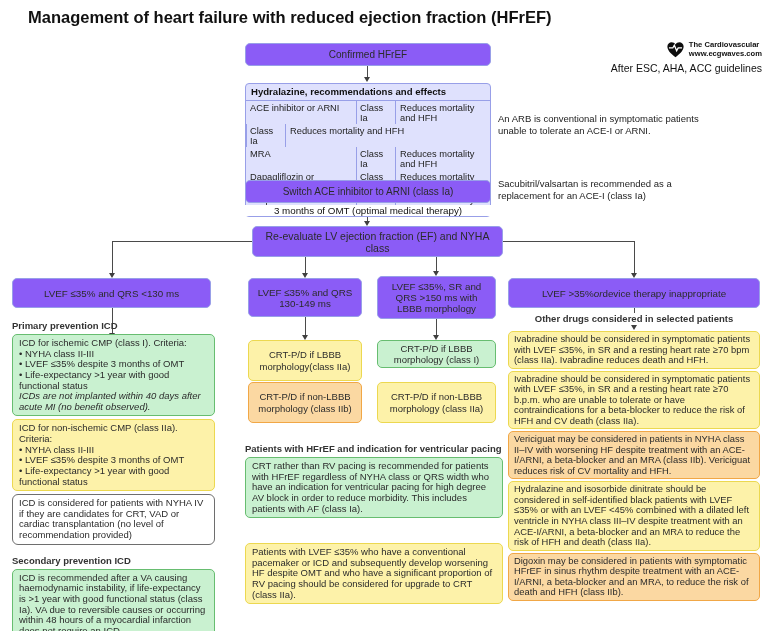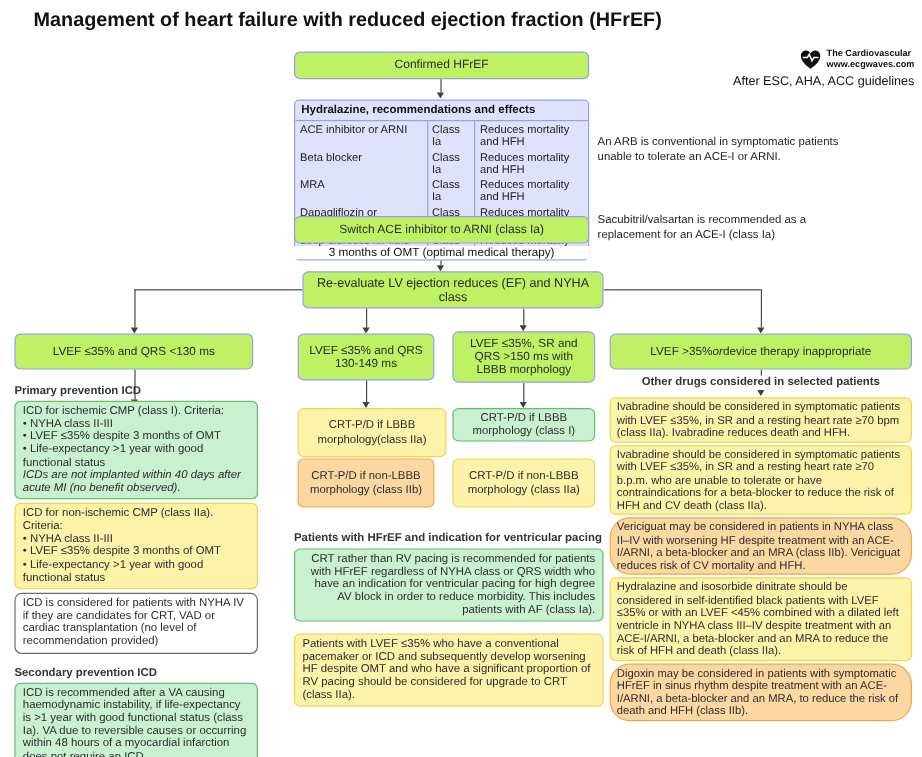--- a/index.html
+++ b/index.html
@@ -8,30 +8,30 @@
   .canvas { position:relative; width:768px; height:631px; background:#fff; overflow:hidden; }
 
   .title { position:absolute; left:28px; top:8px; font-size:16.5px; font-weight:bold; color:#111; }
 
   .logo { position:absolute; right:6px; top:40px; display:flex; align-items:center; gap:4px; }
   .logo-text { font-size:7.6px; font-weight:bold; color:#111; line-height:1.25; text-align:left; }
   .guidelines { position:absolute; right:6px; top:62px; font-size:10.5px; color:#111; }
 
   .box { position:absolute; border:1px solid; border-radius:5px; color:#2b2b2b; }
   .flexc { display:flex; align-items:center; justify-content:center; text-align:center; }
-  .lav    { background:#bef264; border-color:#989fe8; }
+  .lav    { background:#8b5cf6; border-color:#989fe8; }
   .green  { background:#c9f1d0; border-color:#67bd70; }
   .yellow { background:#fdf2a9; border-color:#ecd850; }
   .orange { background:#fbd8a2; border-color:#f1a746; }
   .white  { background:#ffffff; border-color:#6e6e6e; border-radius:6px; }
 
   .fb { border:1px solid; border-radius:5px; color:#2b2b2b; font-size:9.5px; line-height:1.12; padding:3px 6px; }
   .fb.green  { background:#c9f1d0; border-color:#67bd70; }
   .fb.yellow { background:#fdf2a9; border-color:#ecd850; }
-  .fb.orange { background:#fbd8a2; border-color:#f1a746;border-radius:17px; }
+  .fb.orange { background:#fbd8a2; border-color:#f1a746; }
   .fb.white  { background:#fff; border-color:#6e6e6e; border-radius:6px; }
 
   .medtable { position:absolute; left:245px; top:83px; width:246px; background:#dfe1fd;
               border:1px solid #989fe8; border-radius:4px; font-size:9.3px; overflow:hidden; color:#222; }
   .mt-header { font-weight:bold; font-size:9.6px; padding:2px 5px 3px; border-bottom:1px solid #989fe8; color:#111; }
   .mt-row { display:flex; }
   .mt-c1 { width:110px; padding:1.5px 4px; }
   .mt-c2 { width:39px;  padding:1.5px 3px; border-left:1px solid #989fe8; }
   .mt-c3 { flex:1;      padding:1.5px 4px; border-left:1px solid #989fe8; }
 
@@ -99,21 +99,20 @@
   <div class="box lav flexc" style="left:245px; top:43px; width:246px; height:23px; font-size:10px;">Confirmed HFrEF</div>
 
   <div class="medtable">
     <div class="mt-header">Hydralazine, recommendations and effects</div>
     <div class="mt-row">
       <div class="mt-c1">ACE inhibitor or ARNI</div>
       <div class="mt-c2">Class Ia</div>
       <div class="mt-c3">Reduces mortality and HFH</div>
     </div>
     <div class="mt-row">
-      <div class="mt-c1">Beta blocker</div>
       <div class="mt-c2">Class Ia</div>
       <div class="mt-c3">Reduces mortality and HFH</div>
     </div>
     <div class="mt-row">
       <div class="mt-c1">MRA</div>
       <div class="mt-c2">Class Ia</div>
       <div class="mt-c3">Reduces mortality and HFH</div>
     </div>
     <div class="mt-row">
       <div class="mt-c1">Dapagliflozin or empagliflozin</div>
@@ -128,21 +127,21 @@
   </div>
 
   <div class="note" style="left:498px; top:113px; width:218px;">An ARB is conventional in symptomatic patients unable to tolerate an ACE-I or ARNI.</div>
 
   <div class="box lav flexc" style="left:245px; top:180px; width:246px; height:23px; font-size:10px;">Switch ACE inhibitor to ARNI (class Ia)</div>
 
   <div class="note" style="left:498px; top:178px; width:200px;">Sacubitril/valsartan is recommended as a replacement for an ACE-I (class Ia)</div>
 
   <div class="omt">3 months of OMT (optimal medical therapy)</div>
 
-  <div class="box lav flexc" style="left:252px; top:226px; width:251px; height:31px; font-size:10.5px;">Re-evaluate LV ejection reduces (EF) and NYHA class</div>
+  <div class="box lav flexc" style="left:252px; top:226px; width:251px; height:31px; font-size:10.5px;">Re-evaluate LV ejection fraction (EF) and NYHA class</div>
 
   <div class="box lav flexc" style="left:12px; top:278px; width:199px; height:30px; font-size:9.8px;">LVEF ≤35% and QRS &lt;130 ms</div>
   <div class="box lav flexc" style="left:248px; top:278px; width:114px; height:39px; font-size:9.8px; padding:0 6px;">LVEF ≤35% and QRS 130-149 ms</div>
   <div class="box lav flexc" style="left:377px; top:276px; width:119px; height:43px; font-size:9.8px; padding:0 5px;">LVEF ≤35%, SR and QRS &gt;150 ms with LBBB morphology</div>
   <div class="box lav flexc" style="left:508px; top:278px; width:252px; height:30px; font-size:9.8px;">
     <span>LVEF &gt;35% </span>
     <span class="italic">or</span>
     <span> device therapy inappropriate</span>
   </div>
 
@@ -159,28 +158,28 @@
       <div>ICD for non-ischemic CMP (class IIa). Criteria:</div>
       <div>• NYHA class II-III</div>
       <div>• LVEF ≤35% despite 3 months of OMT</div>
       <div>• Life-expectancy &gt;1 year with good functional status</div>
     </div>
     <div class="fb white" style="margin-bottom:7px;">ICD is considered for patients with NYHA IV if they are candidates for CRT, VAD or cardiac transplantation (no level of recommendation provided)</div>
     <div class="slabel">Secondary prevention ICD</div>
     <div class="fb green">ICD is recommended after a VA causing haemodynamic instability, if life-expectancy is &gt;1 year with good functional status (class Ia). VA due to reversible causes or occurring within 48 hours of a myocardial infarction does not require an ICD.</div>
   </div>
 
-  <div class="box yellow flexc crt" style="left:248px; top:340px; width:124px; height:41px; padding:0 6px;">CRT-P/D if LBBB morphology(class IIa)</div>
+  <div class="box yellow flexc crt" style="left:248px; top:340px; width:114px; height:41px; padding:0 6px;">CRT-P/D if LBBB morphology(class IIa)</div>
   <div class="box orange flexc crt" style="left:248px; top:382px; width:114px; height:41px; padding:0 6px;">CRT-P/D if non-LBBB morphology (class IIb)</div>
   <div class="box green flexc crt" style="left:377px; top:340px; width:119px; height:28px; padding:0 6px;">CRT-P/D if LBBB morphology (class I)</div>
   <div class="box yellow flexc crt" style="left:377px; top:382px; width:119px; height:41px; padding:0 6px;">CRT-P/D if non-LBBB morphology (class IIa)</div>
 
   <div class="colflow" style="left:245px; top:443px; width:258px;">
     <div class="slabel">Patients with HFrEF and indication for ventricular pacing</div>
-    <div class="fb green" style="margin-bottom:7px;text-align:right;">CRT rather than RV pacing is recommended for patients with HFrEF regardless of NYHA class or QRS width who have an indication for ventricular pacing for high degree AV block in order to reduce morbidity. This includes patients with AF (class Ia).</div>
+    <div class="fb green" style="margin-bottom:22px;">CRT rather than RV pacing is recommended for patients with HFrEF regardless of NYHA class or QRS width who have an indication for ventricular pacing for high degree AV block in order to reduce morbidity. This includes patients with AF (class Ia).</div>
     <div class="fb yellow">Patients with LVEF ≤35% who have a conventional pacemaker or ICD and subsequently develop worsening HF despite OMT and who have a significant proportion of RV pacing should be considered for upgrade to CRT (class IIa).</div>
   </div>
 
   <div class="slabel" style="position:absolute; left:508px; top:313px; width:252px; text-align:center;">Other drugs considered in selected patients</div>
   <div class="colflow" style="left:508px; top:331px; width:252px; gap:2px;">
     <div class="fb yellow" style="font-size:9.4px; padding:2px 5px;">Ivabradine should be considered in symptomatic patients with LVEF ≤35%, in SR and a resting heart rate ≥70 bpm (class IIa). Ivabradine reduces death and HFH.</div>
     <div class="fb yellow" style="font-size:9.4px; padding:2px 5px;">Ivabradine should be considered in symptomatic patients with LVEF ≤35%, in SR and a resting heart rate ≥70 b.p.m. who are unable to tolerate or have contraindications for a beta-blocker to reduce the risk of HFH and CV death (class IIa).</div>
     <div class="fb orange" style="font-size:9.4px; padding:2px 5px;">Vericiguat may be considered in patients in NYHA class II–IV with worsening HF despite treatment with an ACE-I/ARNI, a beta-blocker and an MRA (class IIb). Vericiguat reduces risk of CV mortality and HFH.</div>
     <div class="fb yellow" style="font-size:9.4px; padding:2px 5px;">Hydralazine and isosorbide dinitrate should be considered in self-identified black patients with LVEF ≤35% or with an LVEF &lt;45% combined with a dilated left ventricle in NYHA class III–IV despite treatment with an ACE-I/ARNI, a beta-blocker and an MRA to reduce the risk of HFH and death (class IIa).</div>
     <div class="fb orange" style="font-size:9.4px; padding:2px 5px;">Digoxin may be considered in patients with symptomatic HFrEF in sinus rhythm despite treatment with an ACE-I/ARNI, a beta-blocker and an MRA, to reduce the risk of death and HFH (class IIb).</div>

